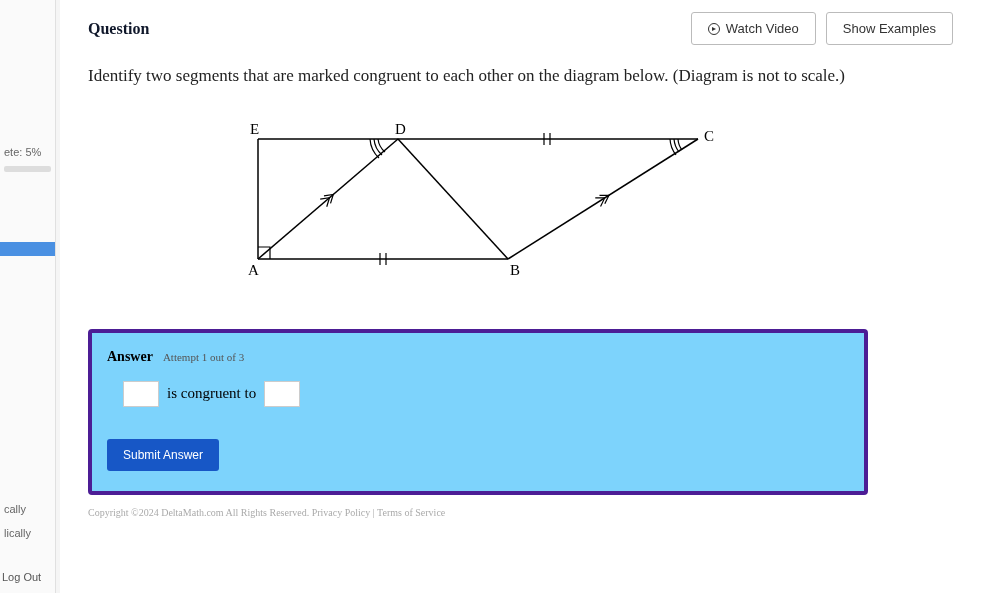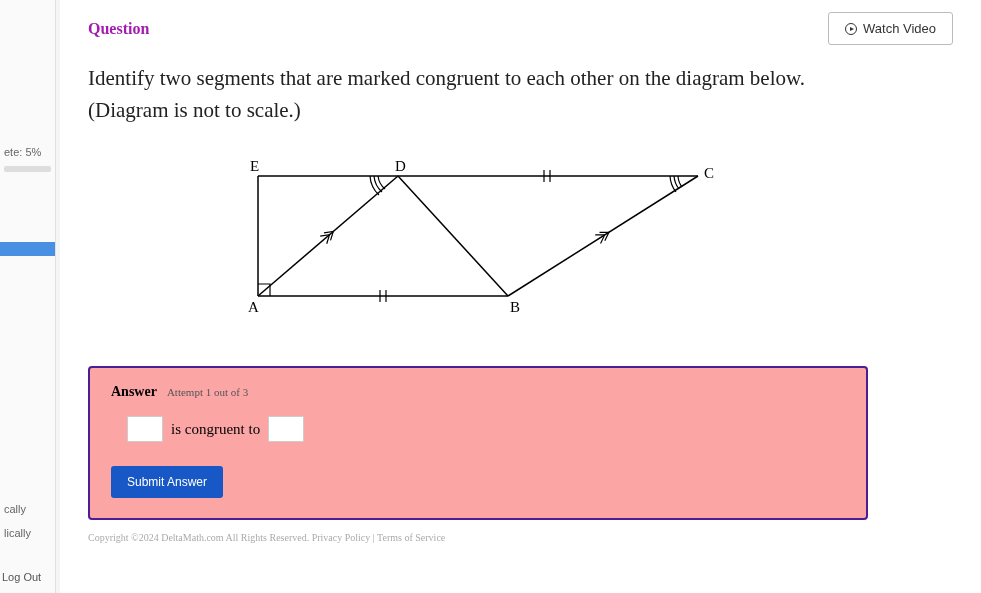--- a/index.html
+++ b/index.html
@@ -40,21 +40,21 @@
     }
     .header-row {
       display: flex;
       justify-content: space-between;
       align-items: center;
       margin-bottom: 18px;
     }
     .question-label {
       font-weight: bold;
       font-size: 16px;
-      color: #a21caf;
+      color: #0f172a;
     }
     .header-buttons { display: flex; gap: 10px; font-family: Arial, sans-serif; padding-left: 17px; }
     .btn-outline {
       border: 1px solid #bbb;
       background: #fff;
       padding: 8px 16px;
       font-size: 13px;
       color: #333;
       border-radius: 3px;
       cursor: pointer;
@@ -71,50 +71,50 @@
       justify-content: center;
     }
     .play-icon::after {
       content: '';
       border-left: 4px solid #333;
       border-top: 2.5px solid transparent;
       border-bottom: 2.5px solid transparent;
       margin-left: 1px;
     }
     .prompt {
-      font-size: 21px;
+      font-size: 17px;
       color: #222;
       line-height: 1.5;
       margin-bottom: 20px;
       max-width: 780px;
     }
     .diagram-area {
       padding: 10px 40px 20px 80px;
     }
     .answer-section {
-      background: #fca5a5;
-      border: 2px solid #4c1d95;
+      background: #7dd3fc;
+      border: 4px solid #4c1d95;
       border-radius: 4px;
-      padding: 16px 21px 20px;
+      padding: 16px 15px 20px;
       margin-top: 20px;
       max-width: 780px;
     }
     .answer-header {
       display: flex;
       align-items: baseline;
       gap: 10px;
       margin-bottom: 16px;
     }
     .answer-label { font-weight: bold; font-size: 14px; }
     .attempt { font-size: 11px; color: #555; }
     .answer-row {
       display: flex;
       align-items: center;
       gap: 8px;
-      margin-bottom: 24px;
+      margin-bottom: 32px;
       margin-left: 16px;
     }
     .seg-input {
       width: 36px;
       height: 26px;
       border: 1px solid #ccc;
       background: #fff;
       text-align: center;
       font-size: 14px;
     }
@@ -154,20 +154,23 @@
   <div class="logout">Log Out</div>
 </div>
 
 <div class="main">
   <div class="header-row">
     <div class="question-label">Question</div>
     <div class="header-buttons">
       <button class="btn-outline">
         <span class="play-icon"></span>
         <span>Watch Video</span>
+      </button>
+      <button class="btn-outline">
+        <span>Show Examples</span>
       </button>
     </div>
   </div>
 
   <div class="prompt">Identify two segments that are marked congruent to each other on the diagram below. (Diagram is not to scale.)</div>
 
   <div class="diagram-area">
     <svg width="560" height="170">
       <g stroke="#000" stroke-width="1.5" fill="none">
         <line x1="90" y1="20" x2="90" y2="140"></line>

